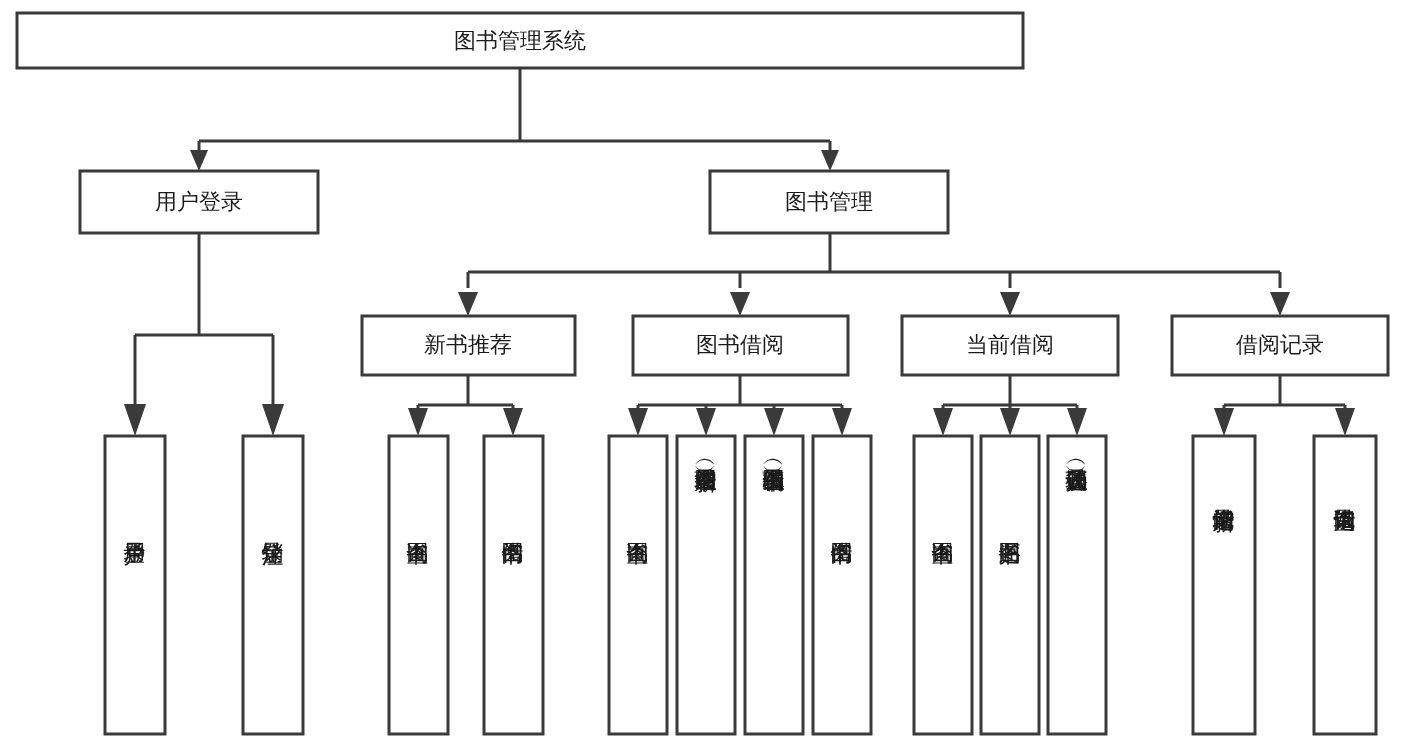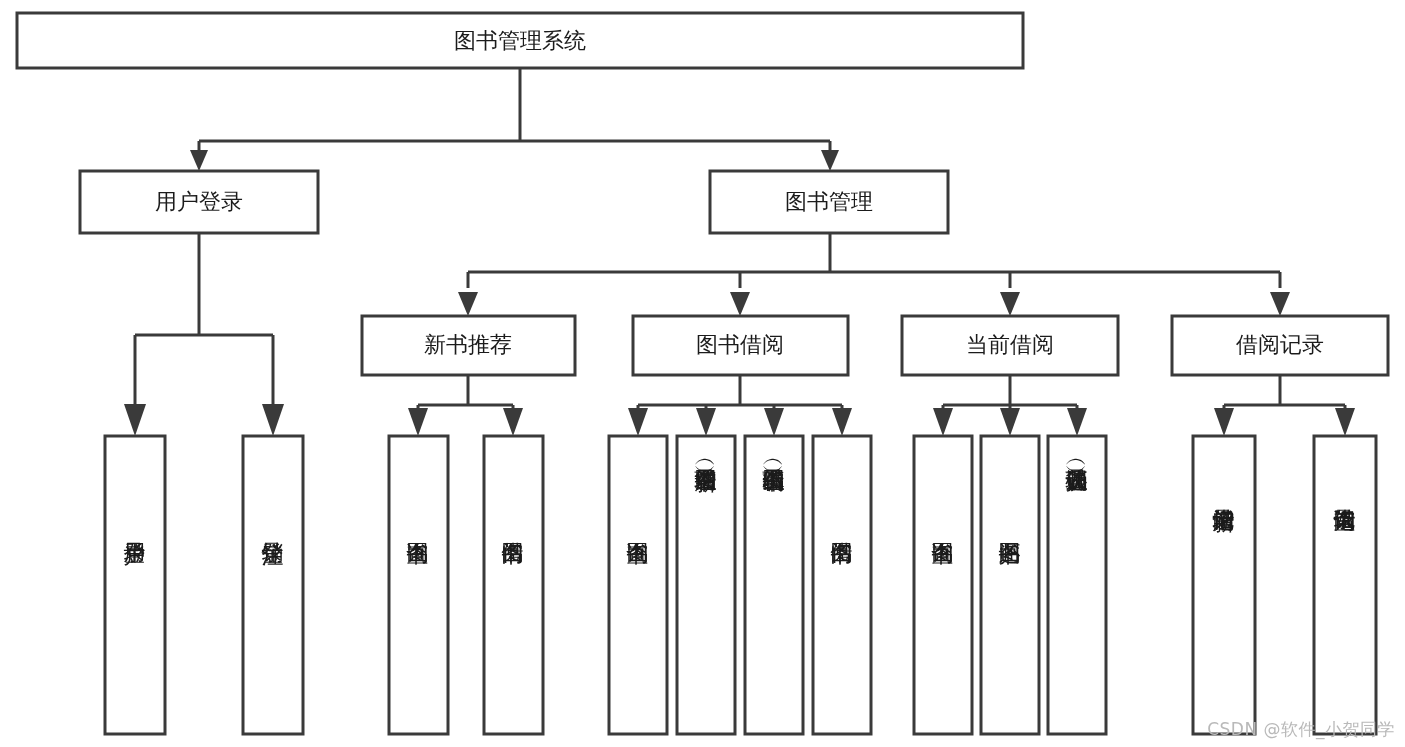--- a/index.html
+++ b/index.html
@@ -229,15 +229,14 @@
       <text class="node-label-vertical" x="1224" y="492" writing-mode="tb" glyph-orientation-vertical="0">新增借阅记录</text>
     </g>
 
     <g>
       <rect class="node-box" x="1314" y="436" width="62" height="298"></rect>
       <text class="node-label-vertical" x="1345" y="492" writing-mode="tb" glyph-orientation-vertical="0">查询借阅记录</text>
     </g>
 
   </svg>
 
-  <div class="watermark-text">CSDN @软件_小贺同学</div>
 
 </div>
 
 </body></html>

